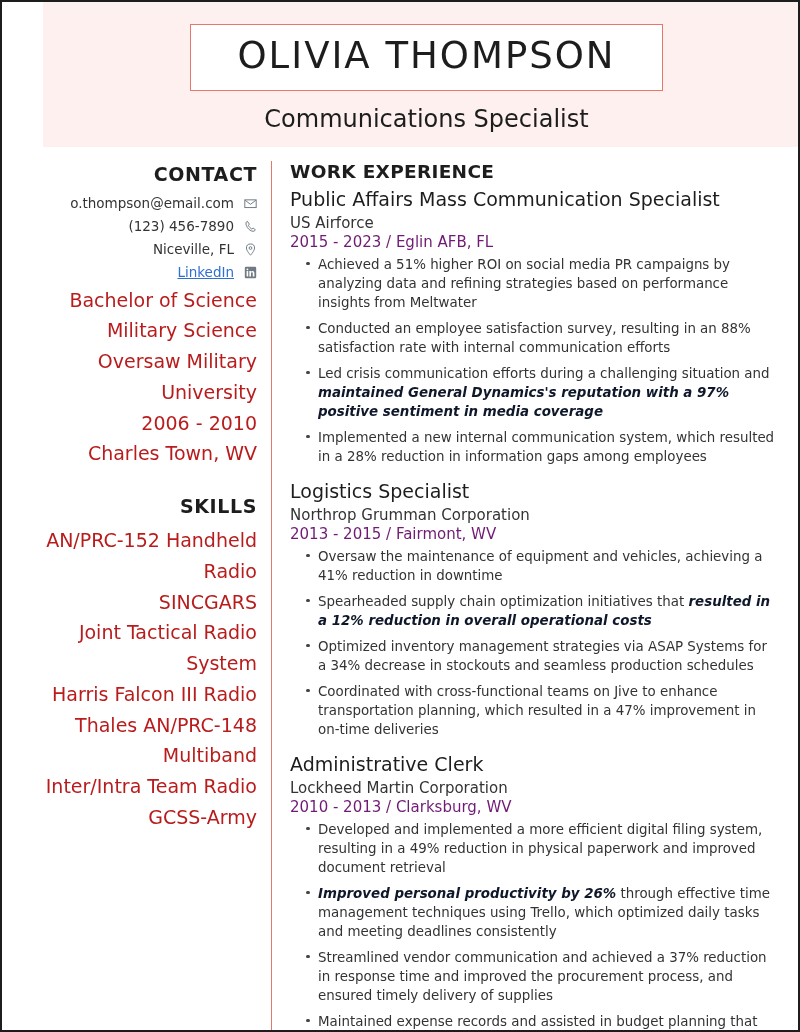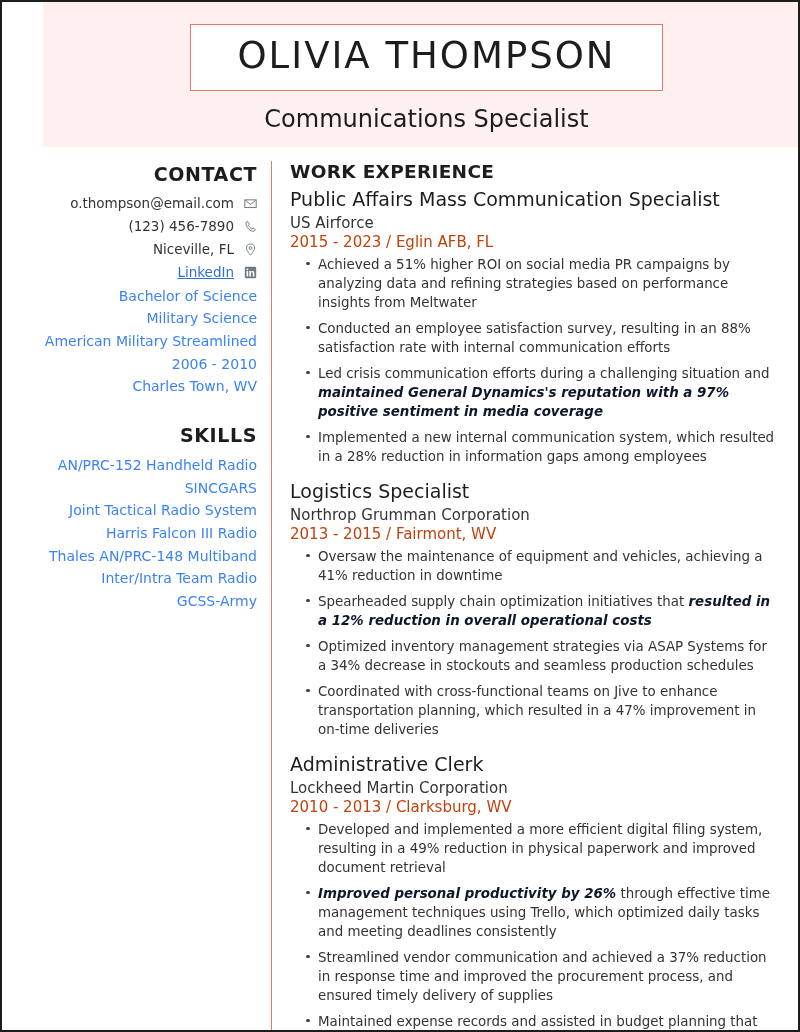--- a/index.html
+++ b/index.html
@@ -98,22 +98,22 @@
     justify-content: center;
     color: #6f7a82;
     flex: 0 0 auto;
   }
   .contact-row .ic svg { display: block; }
   .link {
     color: #2f6fd0;
     text-decoration: underline;
   }
   .edu-line, .skill-line {
-    font-size: 14px;
-    color: #3b82f6;
+    font-size: 19px;
+    color: #b91c1c;
     line-height: 1.62;
   }
   
   .main-heading {
     font-size: 18.5px;
     font-weight: 700;
     color: #1d1d1d;
     letter-spacing: 0.3px;
     margin: 0 0 6px 0;
   }
@@ -126,21 +126,21 @@
     line-height: 1.25;
     margin-bottom: 2px;
   }
   .job-company {
     font-size: 15px;
     color: #333;
     margin-bottom: 1px;
   }
   .job-meta {
     font-size: 15px;
-    color: #c2410c;
+    color: #701a75;
     margin-bottom: 4px;
   }
   ul.bullets {
     margin: 0;
     padding: 0 0 0 16px;
     list-style: none;
   }
   ul.bullets li {
     position: relative;
     font-size: 13.4px;
@@ -220,21 +220,21 @@
               <rect x="1" y="1" width="14" height="14" rx="1.5" fill="#6f7a82"></rect>
               <rect x="3.2" y="6.2" width="2" height="6.6" fill="#ffffff"></rect>
               <circle cx="4.2" cy="4.1" r="1.15" fill="#ffffff"></circle>
               <path d="M6.6 12.8 V6.2 H8.5 V7.1 C8.9 6.4 9.6 6.05 10.4 6.05 C11.9 6.05 12.8 7 12.8 8.8 V12.8 H10.8 V9.2 C10.8 8.25 10.45 7.75 9.7 7.75 C9 7.75 8.6 8.25 8.6 9.2 V12.8 Z" fill="#ffffff"></path>
             </svg>
         </span>
       </div>
 
       <div class="edu-line">Bachelor of Science</div>
       <div class="edu-line">Military Science</div>
-      <div class="edu-line">American Military Streamlined</div>
+      <div class="edu-line">Oversaw Military University</div>
       <div class="edu-line">2006 - 2010</div>
       <div class="edu-line">Charles Town, WV</div>
 
       <div class="side-heading spaced">SKILLS</div>
       <div class="skill-line">AN/PRC-152 Handheld Radio</div>
       <div class="skill-line">SINCGARS</div>
       <div class="skill-line">Joint Tactical Radio System</div>
       <div class="skill-line">Harris Falcon III Radio</div>
       <div class="skill-line">Thales AN/PRC-148 Multiband</div>
       <div class="skill-line">Inter/Intra Team Radio</div>

